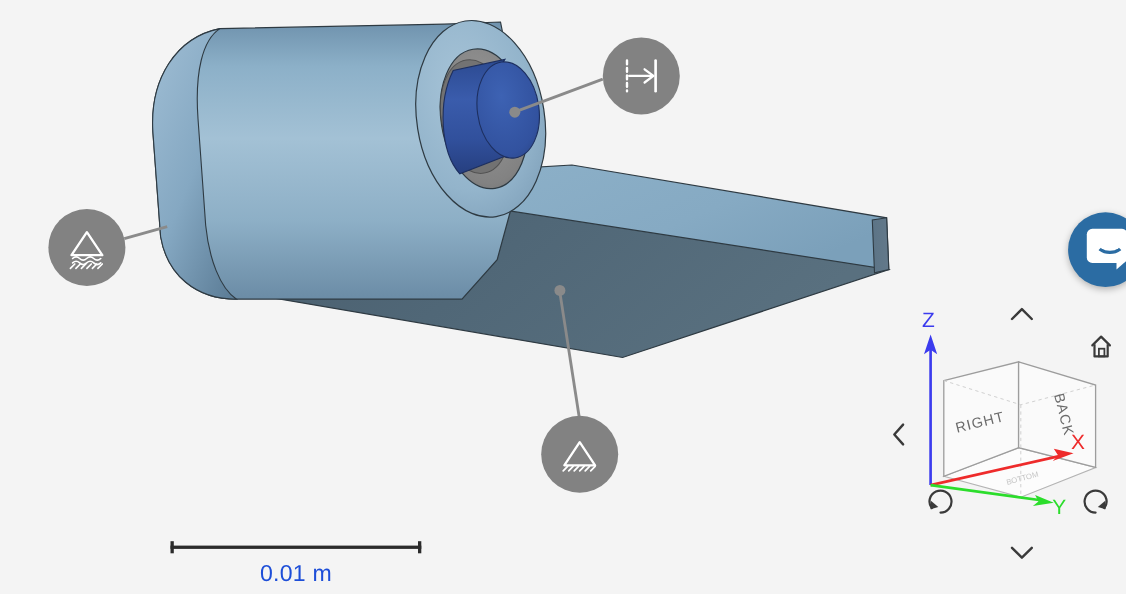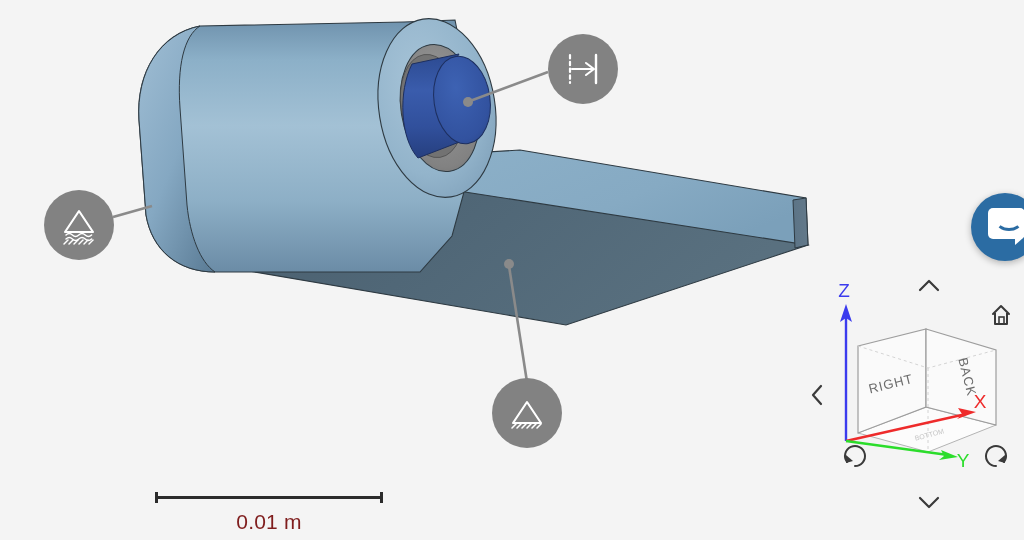--- a/index.html
+++ b/index.html
@@ -29,21 +29,21 @@
   #scalebar .bar .line{
     position:absolute;left:0;top:4px;width:228px;height:3px;background:#2b2b2b;
   }
   #scalebar .bar .tick{
     position:absolute;top:0;width:3px;height:11px;background:#2b2b2b;
   }
   #scalebar .bar .tick.l{left:0;}
   #scalebar .bar .tick.r{right:0;}
   #scalebar .label{
     margin-top:7px;text-align:center;
-    font-size:21px;color:#7f1d1d;letter-spacing:.2px;
+    font-size:21px;color:#1d4ed8;letter-spacing:.2px;
   }
 
   
   #chat-widget{
     position:absolute;left:971px;top:193px;
     width:68px;height:68px;border-radius:50%;
     background:#2b6ca3;
     box-shadow:0 2px 7px rgba(0,0,0,.28);
     cursor:pointer;
   }

